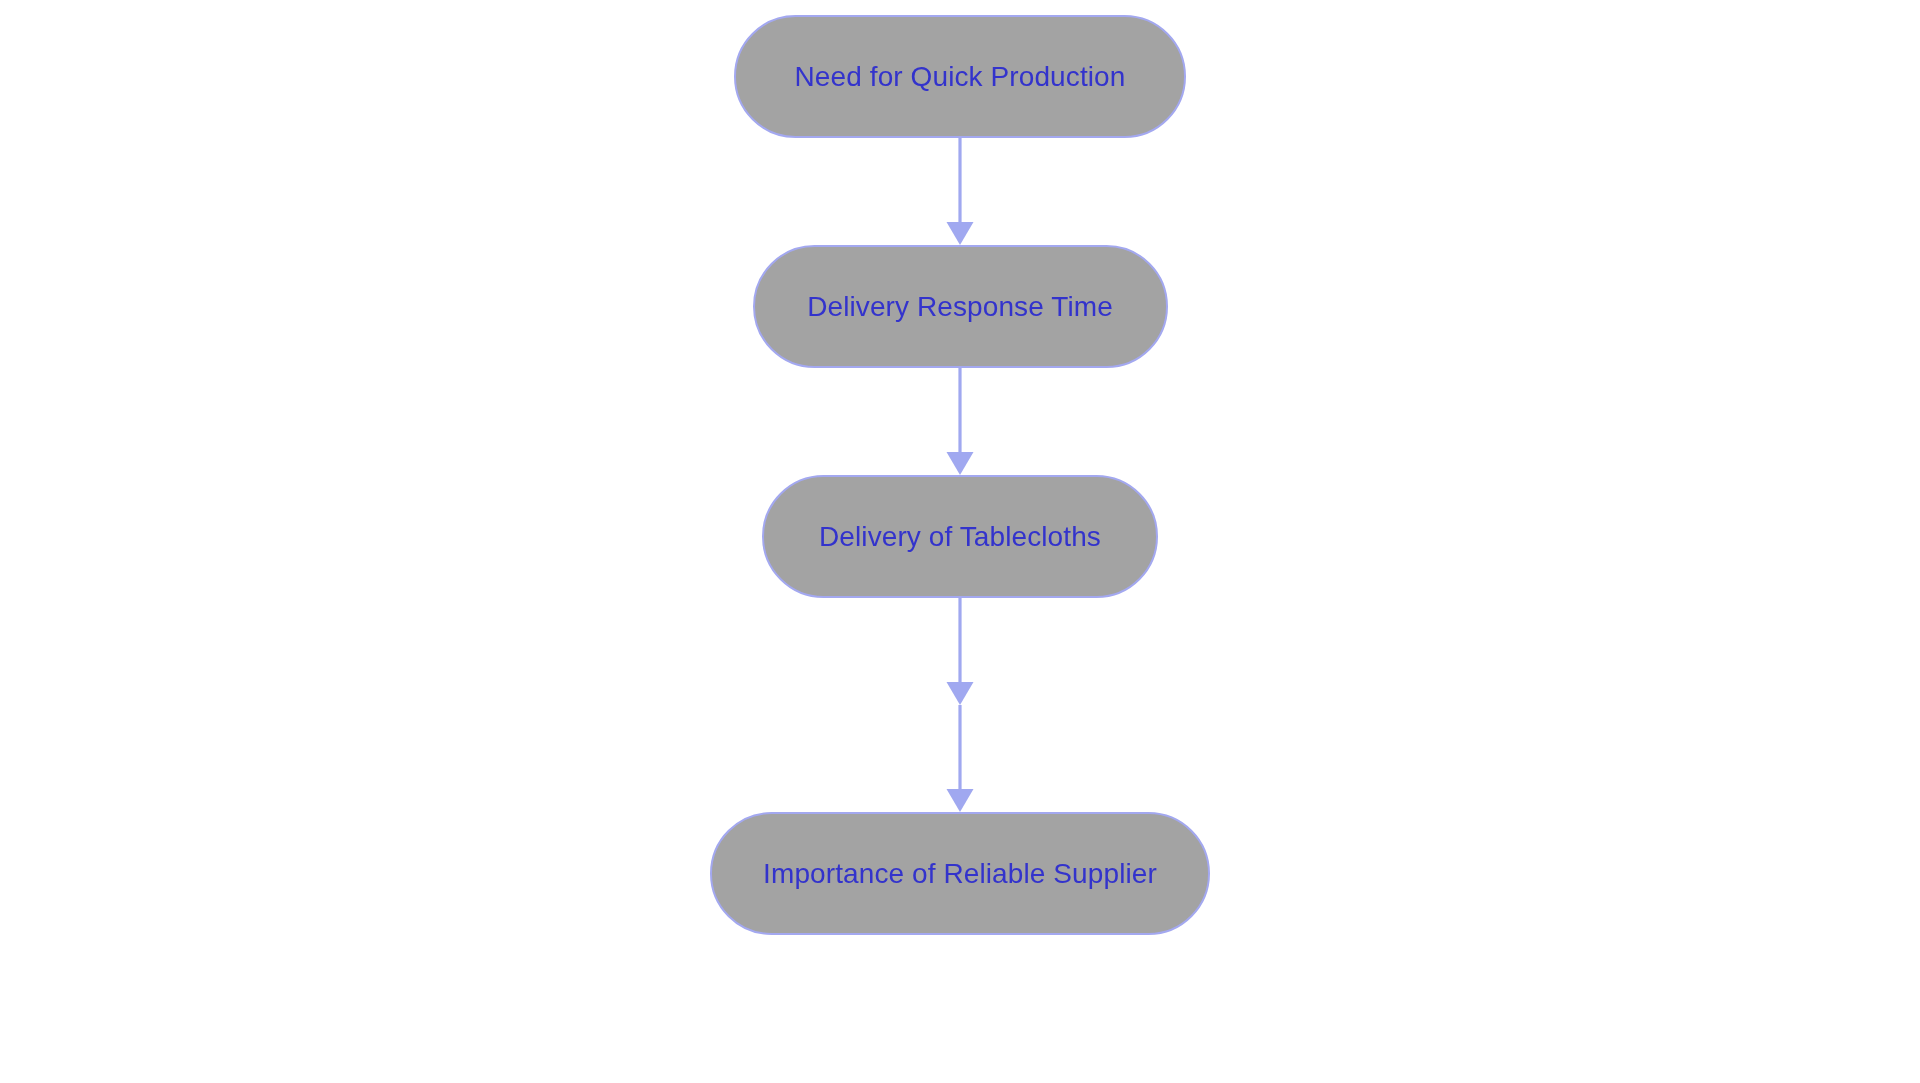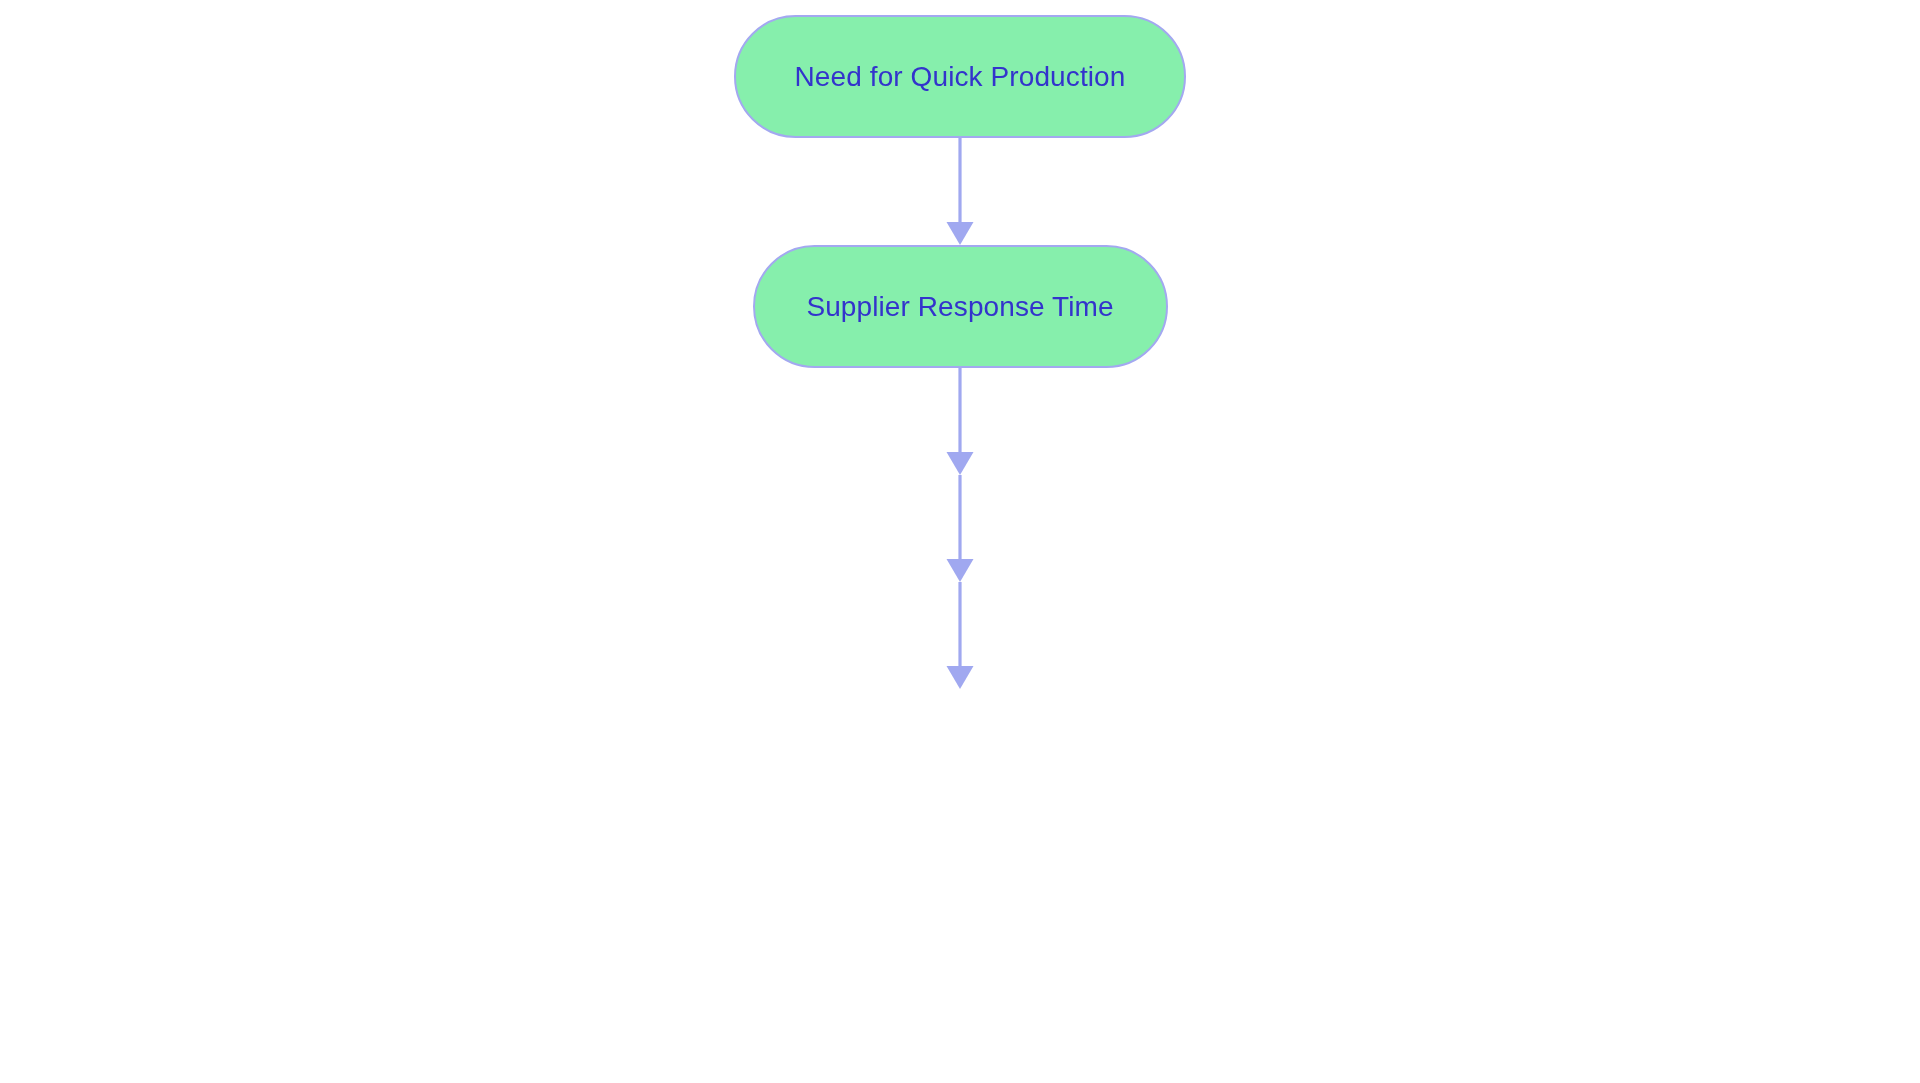--- a/index.html
+++ b/index.html
@@ -32,21 +32,21 @@
     flex-direction: column;
     align-items: center;
     justify-content: flex-start;
     padding-top: 15px;
     box-sizing: border-box;
   }
 
   .node {
     box-sizing: border-box;
     height: 123px;
-    background: #86efac;
+    background: #a3a3a3;
     border: 2px solid #a3a8f0;
     border-radius: 62px;
     display: flex;
     align-items: center;
     justify-content: center;
     flex: 0 0 auto;
   }
 
   .node-label {
     color: #3333cc;
@@ -90,41 +90,47 @@
     </div>
 
     <div class="connector">
       <svg viewBox="0 0 30 107" xmlns="http://www.w3.org/2000/svg" aria-hidden="true">
         <line x1="15" y1="0" x2="15" y2="84" stroke="#a0a8f0" stroke-width="3.2"></line>
         <polygon points="1.5,84 28.5,84 15,107" fill="#a0a8f0"></polygon>
       </svg>
     </div>
 
     <div class="node node-2">
-      <span class="node-label">Supplier Response Time</span>
+      <span class="node-label">Delivery Response Time</span>
+    </div>
+
+    <div class="connector">
+      <svg viewBox="0 0 30 107" xmlns="http://www.w3.org/2000/svg" aria-hidden="true">
+        <line x1="15" y1="0" x2="15" y2="84" stroke="#a0a8f0" stroke-width="3.2"></line>
+        <polygon points="1.5,84 28.5,84 15,107" fill="#a0a8f0"></polygon>
+      </svg>
+    </div>
+
+    <div class="node node-3">
+      <span class="node-label">Delivery of Tablecloths</span>
     </div>
 
     <div class="connector">
       <svg viewBox="0 0 30 107" xmlns="http://www.w3.org/2000/svg" aria-hidden="true">
         <line x1="15" y1="0" x2="15" y2="84" stroke="#a0a8f0" stroke-width="3.2"></line>
         <polygon points="1.5,84 28.5,84 15,107" fill="#a0a8f0"></polygon>
       </svg>
     </div>
 
 
     <div class="connector">
       <svg viewBox="0 0 30 107" xmlns="http://www.w3.org/2000/svg" aria-hidden="true">
         <line x1="15" y1="0" x2="15" y2="84" stroke="#a0a8f0" stroke-width="3.2"></line>
         <polygon points="1.5,84 28.5,84 15,107" fill="#a0a8f0"></polygon>
       </svg>
     </div>
 
-
-    <div class="connector">
-      <svg viewBox="0 0 30 107" xmlns="http://www.w3.org/2000/svg" aria-hidden="true">
-        <line x1="15" y1="0" x2="15" y2="84" stroke="#a0a8f0" stroke-width="3.2"></line>
-        <polygon points="1.5,84 28.5,84 15,107" fill="#a0a8f0"></polygon>
-      </svg>
+    <div class="node node-5">
+      <span class="node-label">Importance of Reliable Supplier</span>
     </div>
-
 
   </div>
 </div>
 
 </body></html>

